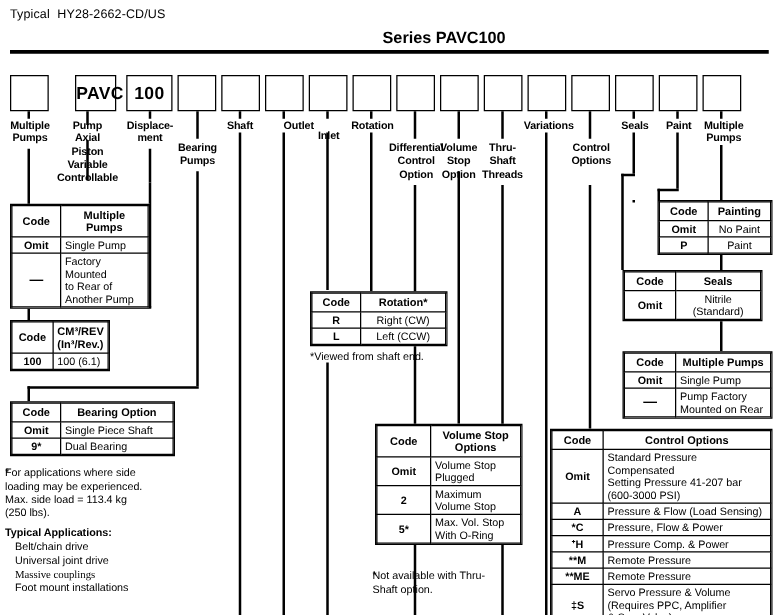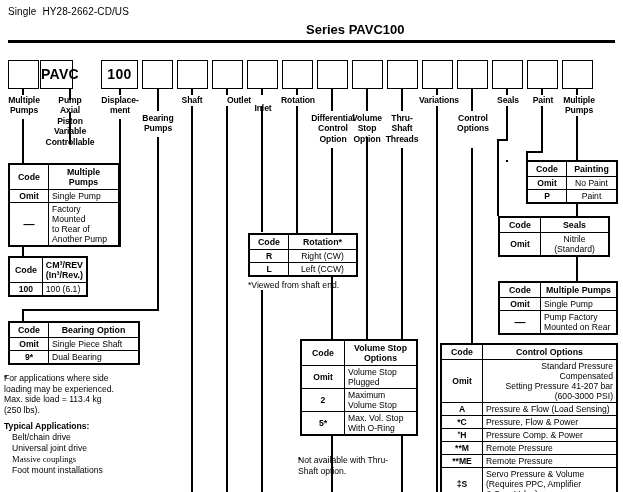--- a/index.html
+++ b/index.html
@@ -157,27 +157,27 @@
     white-space: pre-line;
   }
   .bold { font-weight: bold; }
 </style>
 </head>
 <body>
 
 <div class="page">
 
   <div class="hdr-cat">
-    <span class="cat-word">Single</span><span>HY28-2662-CD/US</span>
+    <span class="cat-word">Typical</span><span>HY28-2662-CD/US</span>
   </div>
   <div class="hdr-right-2">Series PAVC100</div>
   <div class="hdr-rule"></div>
 
   <div class="cbox" style="left:8px;width:31px;"></div>
-  <div class="cbox" style="left:40px;width:33px;">PAVC</div>
+  <div class="cbox" style="left:60px;width:33px;">PAVC</div>
   <div class="cbox" style="left:101px;width:37px;">100</div>
   <div class="cbox" style="left:142px;width:31px;"></div>
   <div class="cbox" style="left:177px;width:31px;"></div>
   <div class="cbox" style="left:212px;width:31px;"></div>
   <div class="cbox" style="left:247px;width:31px;"></div>
   <div class="cbox" style="left:282px;width:31px;"></div>
   <div class="cbox" style="left:317px;width:31px;"></div>
   <div class="cbox" style="left:352px;width:31px;"></div>
   <div class="cbox" style="left:387px;width:31px;"></div>
   <div class="cbox" style="left:422px;width:31px;"></div>
@@ -458,21 +458,21 @@
 
   <div class="tbl" style="left:440px;top:343px;width:178px;">
     <table>
       <tbody>
           <tr>
         <th style="width:34px;">Code</th>
         <th>Control Options</th>
       </tr>
       <tr>
         <td class="code">Omit</td>
-        <td class="val" style="white-space:pre-line;text-align:right;">Standard Pressure Compensated
+        <td class="val" style="white-space:pre-line;">Standard Pressure Compensated
 Setting Pressure 41-207 bar
 (600-3000 PSI)</td>
       </tr>
       <tr>
         <td class="code">A</td>
         <td class="val">Pressure &amp; Flow (Load Sensing)</td>
       </tr>
       <tr>
         <td class="code">*C</td>
         <td class="val">Pressure, Flow &amp; Power</td>

